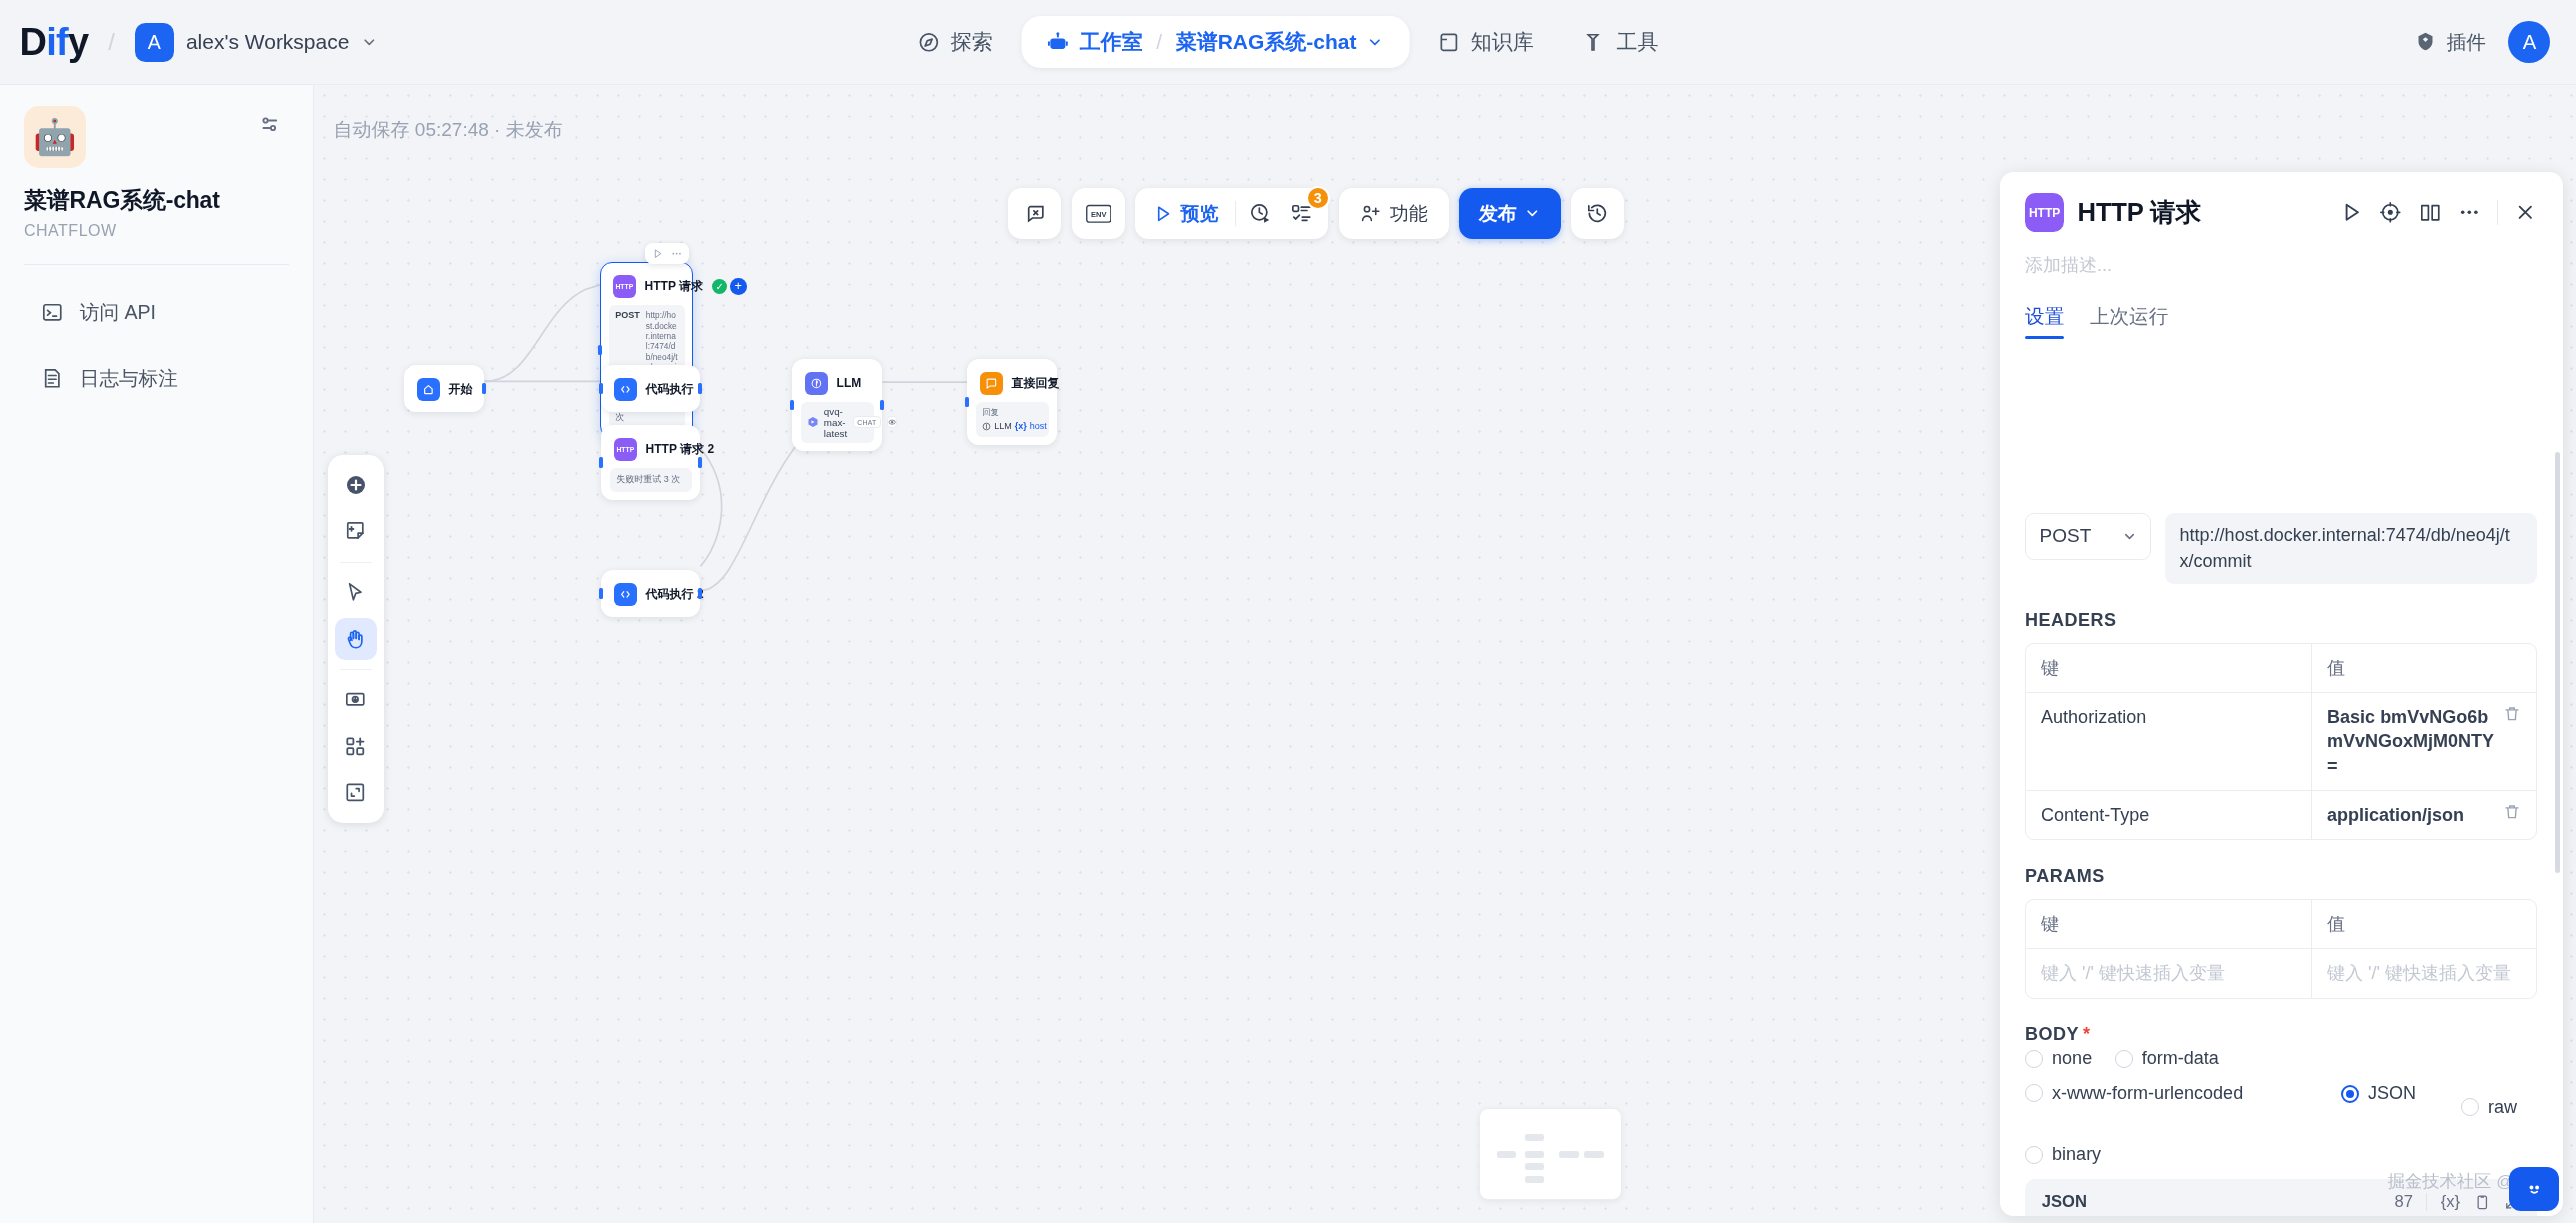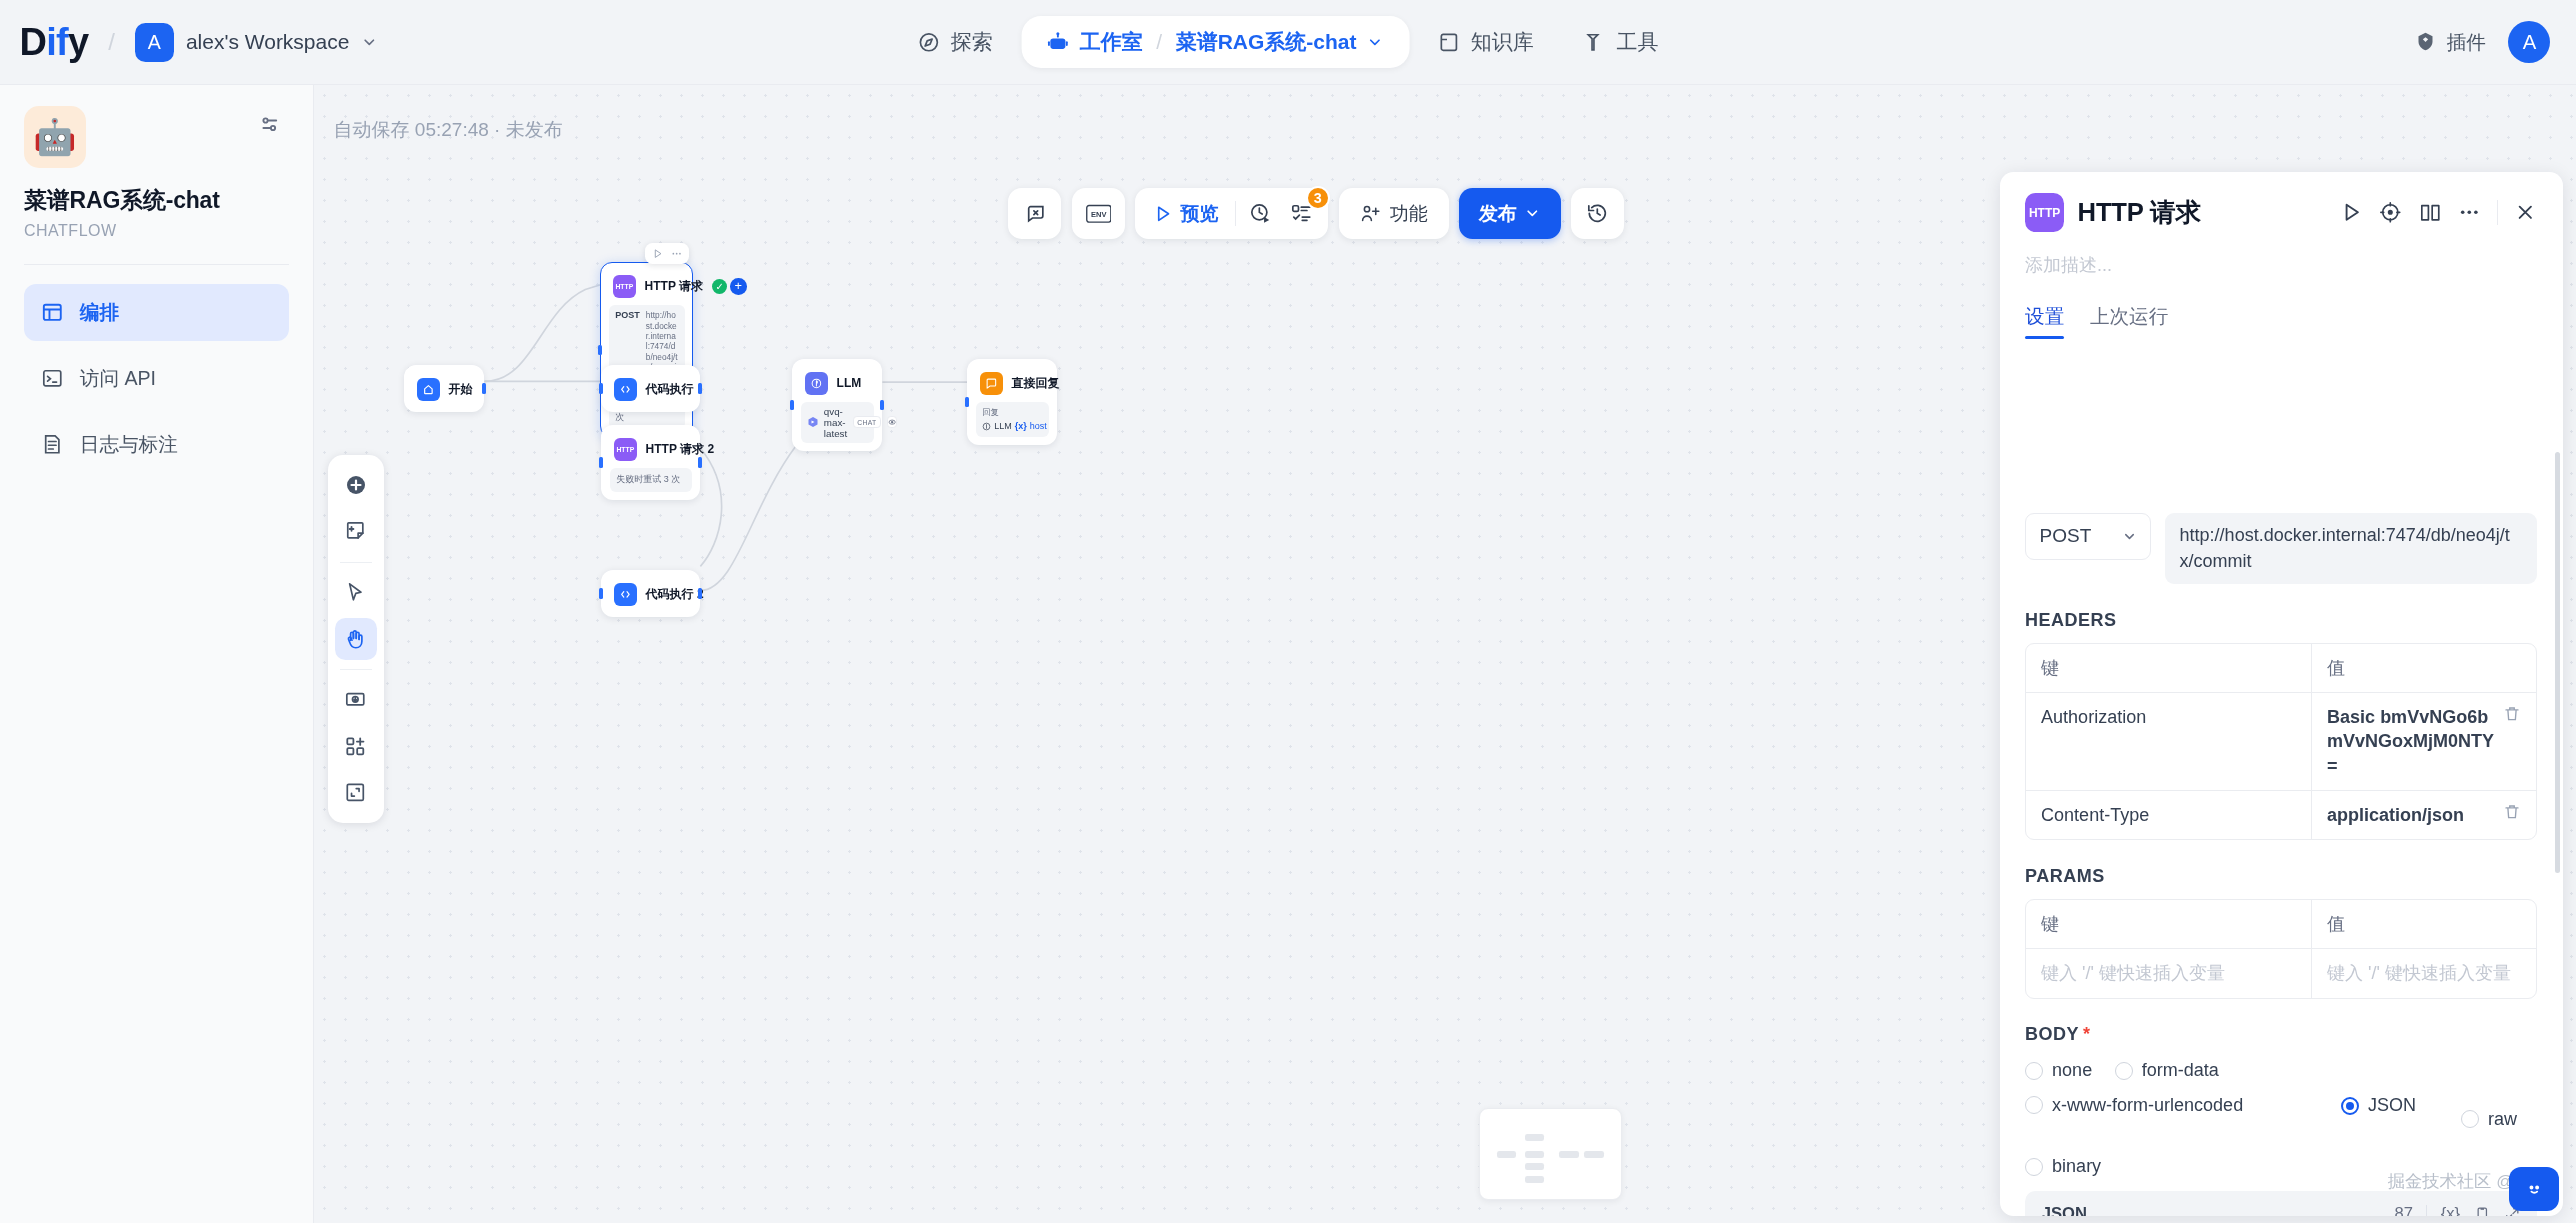--- a/index.html
+++ b/index.html
@@ -278,21 +278,21 @@
   }
   .kv-row { display: flex; border-bottom: 0.8px solid #eaecf0; }
   .kv-row:last-child { border-bottom: none; }
   .kv-c1 { flex: 0 0 286px; padding: 12px 15px; border-right: 0.8px solid #eaecf0; font-size: 18px; color: #354052; line-height: 1.35; word-break: break-all; }
   .kv-c2 { flex: 1; padding: 12px 15px; font-size: 18px; color: #354052; line-height: 1.35; word-break: break-all; display: flex; align-items: flex-start; gap: 7.5px; }
   .kv-row.head .kv-c1, .kv-row.head .kv-c2 { color: #676f83; font-size: 18px; }
   .kv-val { flex: 1; font-weight: bold; }
   .kv-del { cursor: pointer; color: #98a2b3; flex: 0 0 auto; }
   .kv-ph { color: #c3c8d2; }
 
-  .radios { margin-top: 15px; display: flex; flex-wrap: wrap; gap: 13.5px 22.6px; max-width: 481px; }
+  .radios { margin-top: 3px; display: flex; flex-wrap: wrap; gap: 13.5px 22.6px; max-width: 481px; }
   .radio { display: flex; align-items: center; gap: 9px; font-size: 18px; color: #354052; cursor: pointer; }
   .rdot {
     width: 18px; height: 18px; border-radius: 50%; border: 1.5px solid #d0d5dd; background: #fff;
     flex: 0 0 auto; position: relative;
   }
   .radio.on .rdot { border-color: #155aef; border-width: 2.3px; }
   .radio.on .rdot::after {
     content: ''; position: absolute; inset: 3px; border-radius: 50%; background: #155aef;
   }
   .radio.w100 { flex-basis: 100%; }
@@ -415,29 +415,20 @@
           <path d="M11 8h7"></path>
           <circle cx="15" cy="15" r="2"></circle>
           <path d="M6 15h6"></path>
       </svg>
     </div>
   </div>
   <div class="app-title">菜谱RAG系统-chat</div>
   <div class="app-type">CHATFLOW</div>
   <div class="sb-divider"></div>
 
-  <div class="sb-item active">
-    <span class="sb-ico">
-      <svg width="22.6" height="22.6" viewBox="0 0 24 24" fill="none" stroke="#1c64f2" stroke-width="2">
-          <rect x="3" y="4" width="18" height="16" rx="2"></rect>
-          <path d="M3 9h18M9 9v11"></path>
-        </svg>
-    </span>
-    <span>编排</span>
-  </div>
 
   <div class="sb-item">
     <span class="sb-ico">
       <svg width="22.6" height="22.6" viewBox="0 0 24 24" fill="none" stroke="#495464" stroke-width="1.8" stroke-linecap="round">
           <rect x="3" y="4" width="18" height="16" rx="2"></rect>
           <path d="M7 10l3 2.5L7 15M12.5 16h4"></path>
         </svg>
     </span>
     <span>访问 API</span>
   </div>

